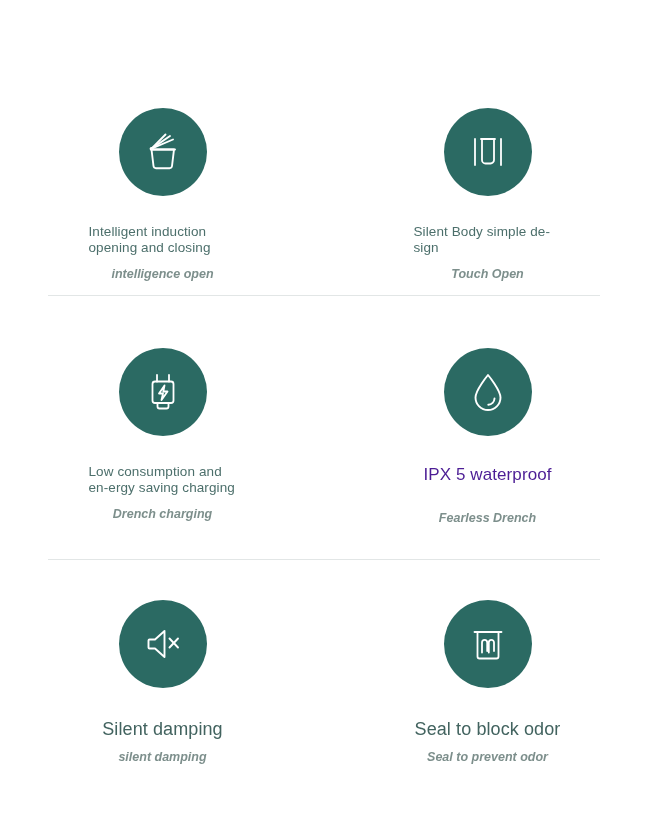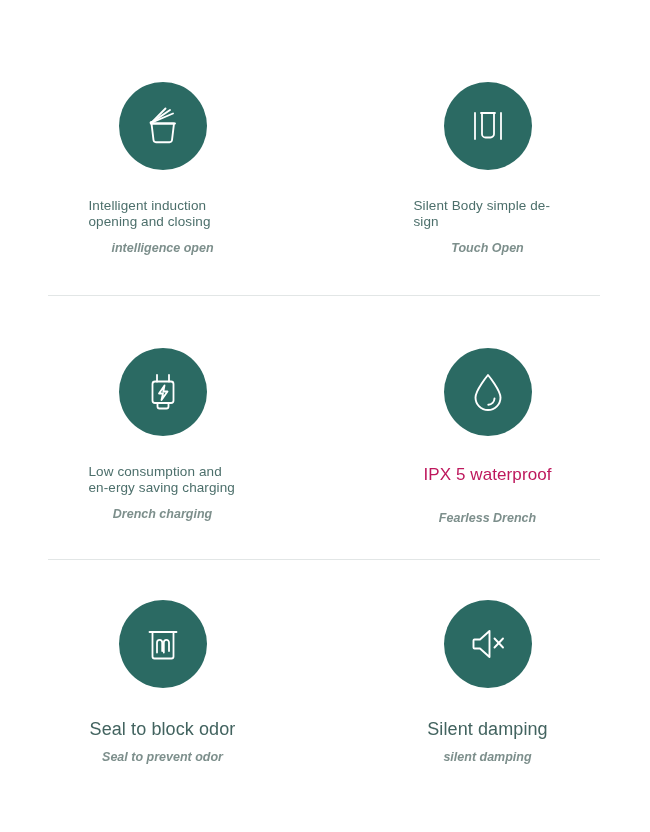--- a/index.html
+++ b/index.html
@@ -46,21 +46,21 @@
 
   .feature-cell {
     width: 50%;
     display: flex;
     flex-direction: column;
     align-items: center;
     box-sizing: border-box;
   }
 
   
-  .row-1 .feature-cell { padding-top: 82px; }
+  .row-1 .feature-cell { padding-top: 108px; }
   .row-2 .feature-cell { padding-top: 52px; }
   .row-3 .feature-cell { padding-top: 40px; }
 
   .icon-circle {
     width: 88px;
     height: 88px;
     border-radius: 50%;
     background: #2b6a63;
     display: flex;
     align-items: center;
@@ -101,21 +101,21 @@
   
   .row-1 .text-block { margin-top: 28px; }
 
   
   .row-2 .text-block { margin-top: 28px; }
   .row-2 .cell-right .feature-title {
     width: auto;
     text-align: center;
     font-size: 17px;
     line-height: 22px;
-    color: #be185d;
+    color: #4c1d95;
   }
   .row-2 .cell-right .feature-sub {
     font-size: 12.5px;
     margin-top: 24px;
   }
 
   
   .row-3 .text-block { margin-top: 30px; }
   .row-3 .feature-title {
     width: auto;
@@ -200,43 +200,43 @@
         <div class="feature-title">IPX 5 waterproof</div>
         <div class="feature-sub">Fearless Drench</div>
       </div>
     </div>
 
     <div class="row-divider"></div>
   </div>
 
   <div class="feature-row row-3">
 
+    <div class="feature-cell cell-right">
+      <div class="icon-circle">
+        <svg width="50" height="50" viewBox="0 0 50 50" fill="none" stroke="#ffffff" stroke-width="1.9" stroke-linecap="round" stroke-linejoin="round">
+          <path d="M11.5 20.5 H17 L26.5 12 V38 L17 29.5 H11.5 a1 1 0 0 1 -1 -1 V21.5 a1 1 0 0 1 1 -1 Z"></path>
+          <line x1="31.5" y1="19.5" x2="40" y2="28.5"></line>
+          <line x1="40" y1="19.5" x2="31.5" y2="28.5"></line>
+        </svg>
+      </div>
+      <div class="text-block">
+        <div class="feature-title">Silent damping</div>
+        <div class="feature-sub">silent damping</div>
+      </div>
+    </div>
+
     <div class="feature-cell cell-left">
       <div class="icon-circle">
         <svg width="50" height="50" viewBox="0 0 50 50" fill="none" stroke="#ffffff" stroke-width="1.8" stroke-linecap="round" stroke-linejoin="round">
           <line x1="11.5" y1="13" x2="38.5" y2="13"></line>
           <path d="M14.5 13 V37.5 a2 2 0 0 0 2 2 H33.5 a2 2 0 0 0 2 -2 V13"></path>
           <path d="M19 33.5 V23.5 a2.6 2.6 0 0 1 5.2 0 V32"></path>
           <path d="M25.8 33.5 V23.5 a2.6 2.6 0 0 1 5.2 0 V32"></path>
         </svg>
       </div>
       <div class="text-block">
         <div class="feature-title">Seal to block odor</div>
         <div class="feature-sub">Seal to prevent odor</div>
       </div>
     </div>
-
-    <div class="feature-cell cell-right">
-      <div class="icon-circle">
-        <svg width="50" height="50" viewBox="0 0 50 50" fill="none" stroke="#ffffff" stroke-width="1.9" stroke-linecap="round" stroke-linejoin="round">
-          <path d="M11.5 20.5 H17 L26.5 12 V38 L17 29.5 H11.5 a1 1 0 0 1 -1 -1 V21.5 a1 1 0 0 1 1 -1 Z"></path>
-          <line x1="31.5" y1="19.5" x2="40" y2="28.5"></line>
-          <line x1="40" y1="19.5" x2="31.5" y2="28.5"></line>
-        </svg>
-      </div>
-      <div class="text-block">
-        <div class="feature-title">Silent damping</div>
-        <div class="feature-sub">silent damping</div>
-      </div>
-    </div>
   </div>
 
 </div>
 
 </body></html>

